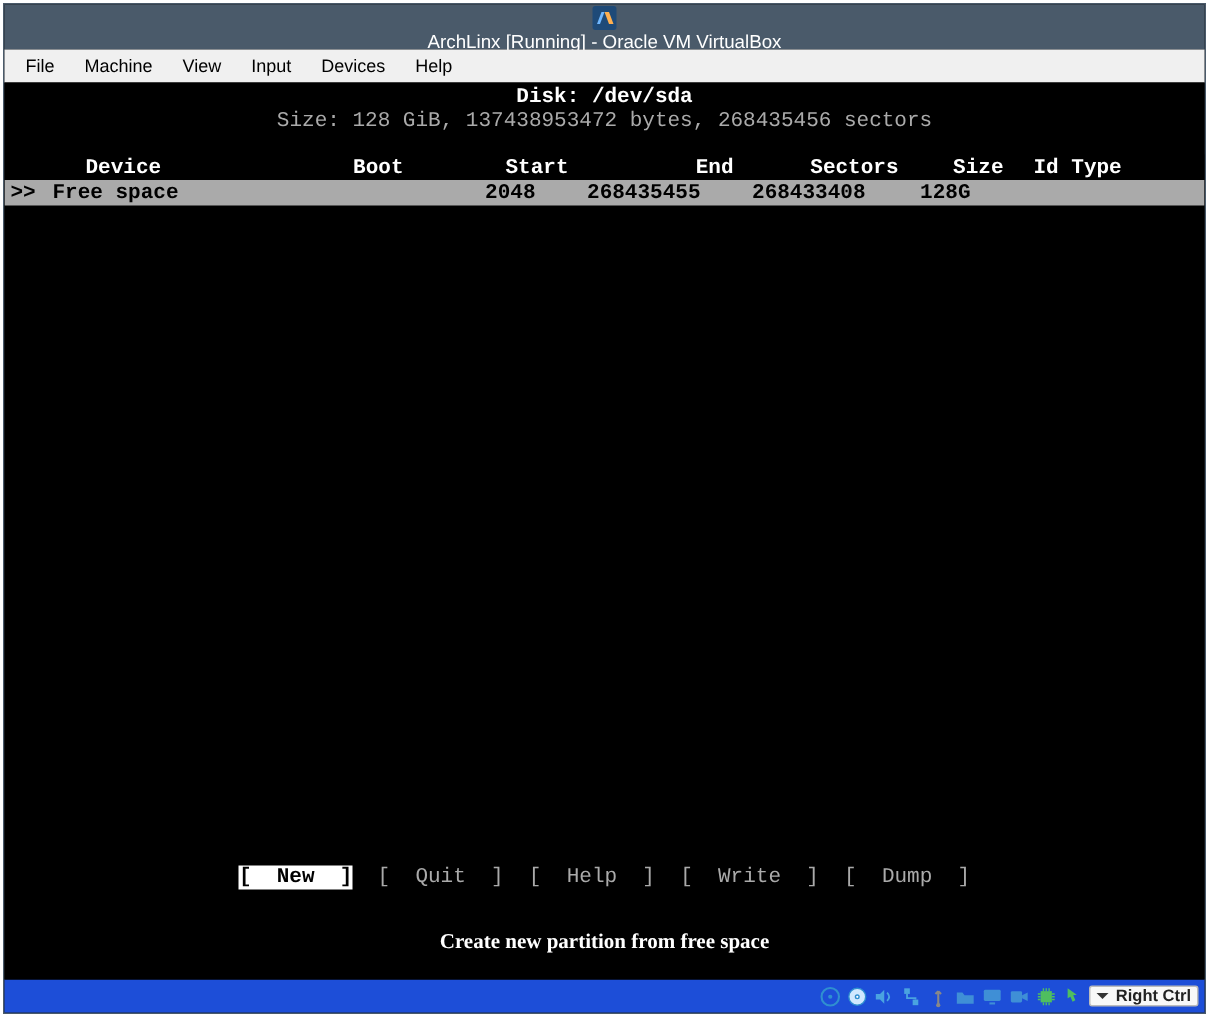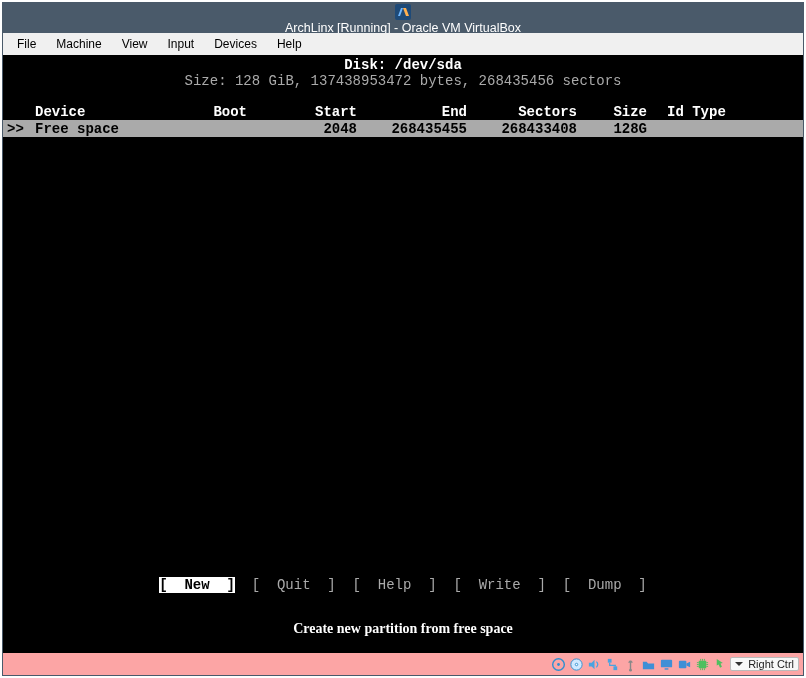--- a/index.html
+++ b/index.html
@@ -14,37 +14,37 @@
   .win-controls { display: flex; height: 100%; }
   .win-controls .ctl { width: 46px; height: 100%; display: flex; align-items: center; justify-content: center; color: #fff; font-size: 13px; cursor: default; }
   
   .menubar { height: 22px; background: #f0f0f0; display: flex; align-items: center; padding: 0 4px; font-size: 12px; color: #000; }
   .menubar .menu-item { padding: 2px 10px; cursor: default; }
   
   .terminal-area { flex: 1; background: #000; color: #aaaaaa; font-family: "Courier New", monospace; font-size: 14px; line-height: 16px; position: relative; overflow: hidden; }
   .term-line { white-space: pre; }
   .term-header { text-align: center; color: #ffffff; font-weight: bold; padding-top: 2px; }
   .term-sub { text-align: center; color: #aaaaaa; }
-  .table-head { background: #000; color: #ffffff; font-weight: bold; display: flex; padding: 0 4px; height: 17px; align-items: center; white-space: pre; margin-top: 14px; }
+  .table-head { background: #000; color: #ffffff; font-weight: bold; display: flex; padding: 0 4px; height: 17px; align-items: center; white-space: pre; margin-top: 14px; margin-left: 22px; }
   .table-row { display: flex; height: 17px; align-items: center; padding: 0 4px; white-space: pre; }
   .table-row.selected { background: #aaaaaa; color: #000; font-weight: bold; }
   .col-marker { width: 28px; flex: none; }
   .col-device { width: 130px; flex: none; }
   .col-boot { width: 82px; flex: none; text-align: right; }
   .col-start { width: 110px; flex: none; text-align: right; }
   .col-end { width: 110px; flex: none; text-align: right; }
   .col-sectors { width: 110px; flex: none; text-align: right; }
   .col-size { width: 70px; flex: none; text-align: right; }
   .col-idtype { width: 100px; flex: none; padding-left: 20px; }
   .actions-row { position: absolute; bottom: 60px; left: 0; right: 0; text-align: center; white-space: pre; color: #aaaaaa; }
   .actions-row .act { display: inline; }
   .actions-row .act.selected { background: #ffffff; color: #000; font-weight: bold; }
   .hint-row { position: absolute; bottom: 16px; left: 0; right: 0; text-align: center; color: #ffffff; font-weight: bold; font-family: Liberation Serif, serif; }
   
-  .statusbar { height: 22px; background: #fca5a5; display: flex; align-items: center; justify-content: flex-end; padding: 0 4px; gap: 2px; }
+  .statusbar { height: 22px; background: #1d4ed8; display: flex; align-items: center; justify-content: flex-end; padding: 0 4px; gap: 2px; font-weight: bold; }
   .statusbar .st-icon { width: 16px; height: 16px; display: inline-flex; align-items: center; justify-content: center; }
   .statusbar .st-icon svg { width: 15px; height: 15px; display: block; }
   .status-text { font-size: 11px; color: #222; padding: 0 4px 0 2px; border: 1px solid #bbb; border-radius: 2px; background: #f8f8f8; display: flex; align-items: center; gap: 3px; }
   .status-text svg { width: 12px; height: 12px; }
 </style>
 </head>
 <body>
 
 <div class="outer-frame">
 <div class="window">

